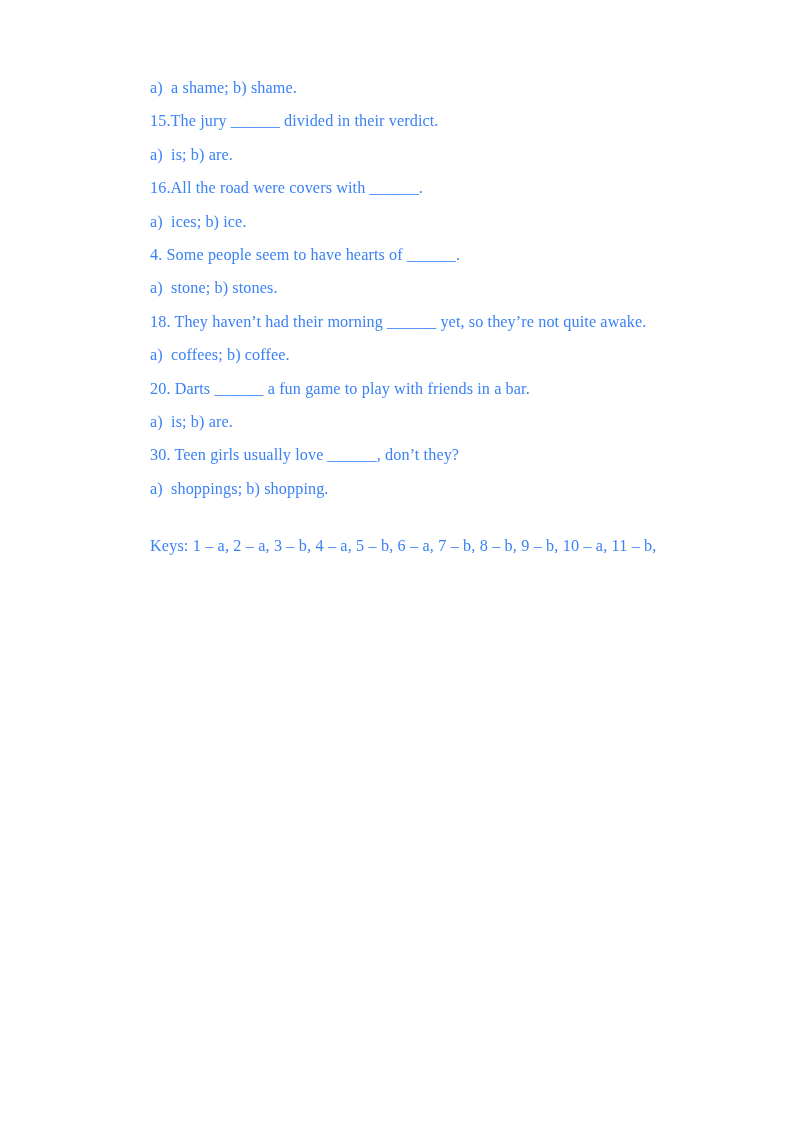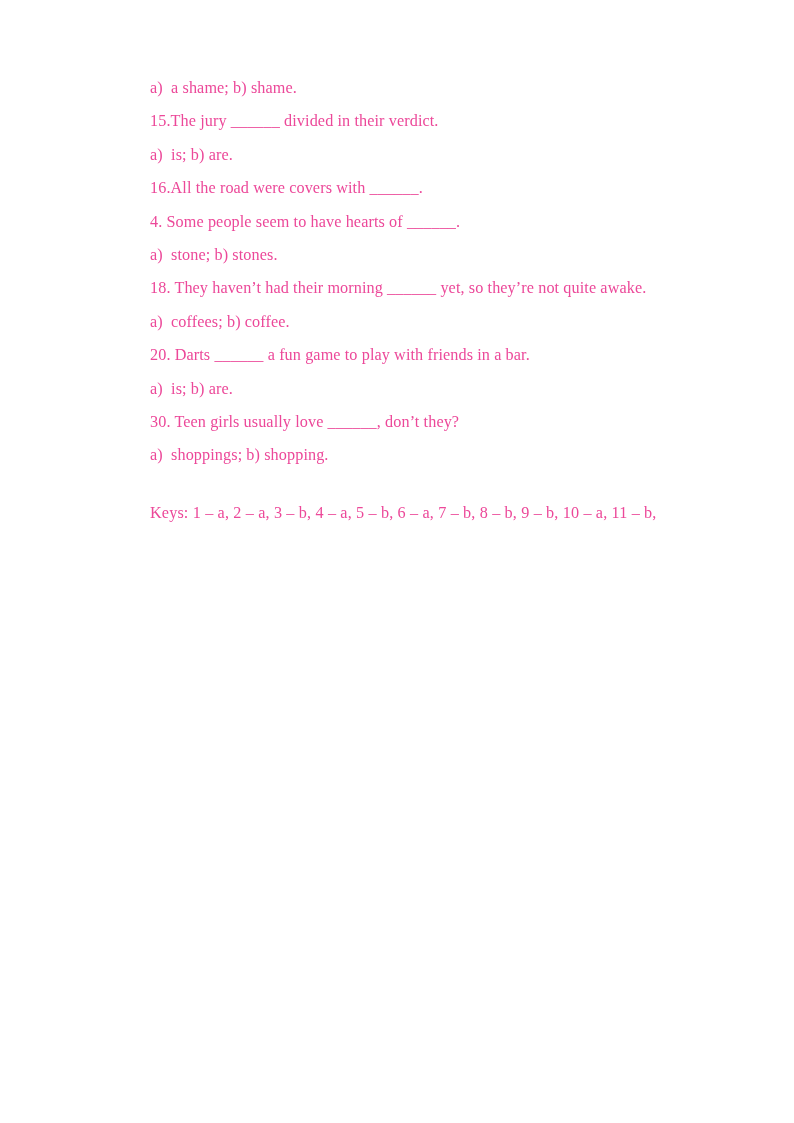--- a/index.html
+++ b/index.html
@@ -21,21 +21,21 @@
     position: absolute;
     left: 150px;
     top: 72px;
     width: 600px;
   }
   .line {
     font-size: 16.2px;
     line-height: 33.4px;
     white-space: pre-wrap;
     letter-spacing: 0.1px;
-    color: #ec4899;
+    color: #3b82f6;
   }
   .line.opt {
     
   }
   .line.keys {
     letter-spacing: 0.15px;
     margin-top: 24px;
   }
 </style>
 </head>
@@ -45,20 +45,21 @@
   <div class="content">
 
     <div class="line opt">a)  a shame; b) shame.</div>
 
     <div class="line">15.The jury ______ divided in their verdict.</div>
 
     <div class="line opt">a)  is; b) are.</div>
 
     <div class="line">16.All the road were covers with ______.</div>
 
+    <div class="line opt">a)  ices; b) ice.</div>
 
     <div class="line">4. Some people seem to have hearts of ______.</div>
 
     <div class="line opt">a)  stone; b) stones.</div>
 
     <div class="line">18. They haven’t had their morning ______ yet, so they’re not quite awake.</div>
 
     <div class="line opt">a)  coffees; b) coffee.</div>
 
     <div class="line">20. Darts ______ a fun game to play with friends in a bar.</div>

